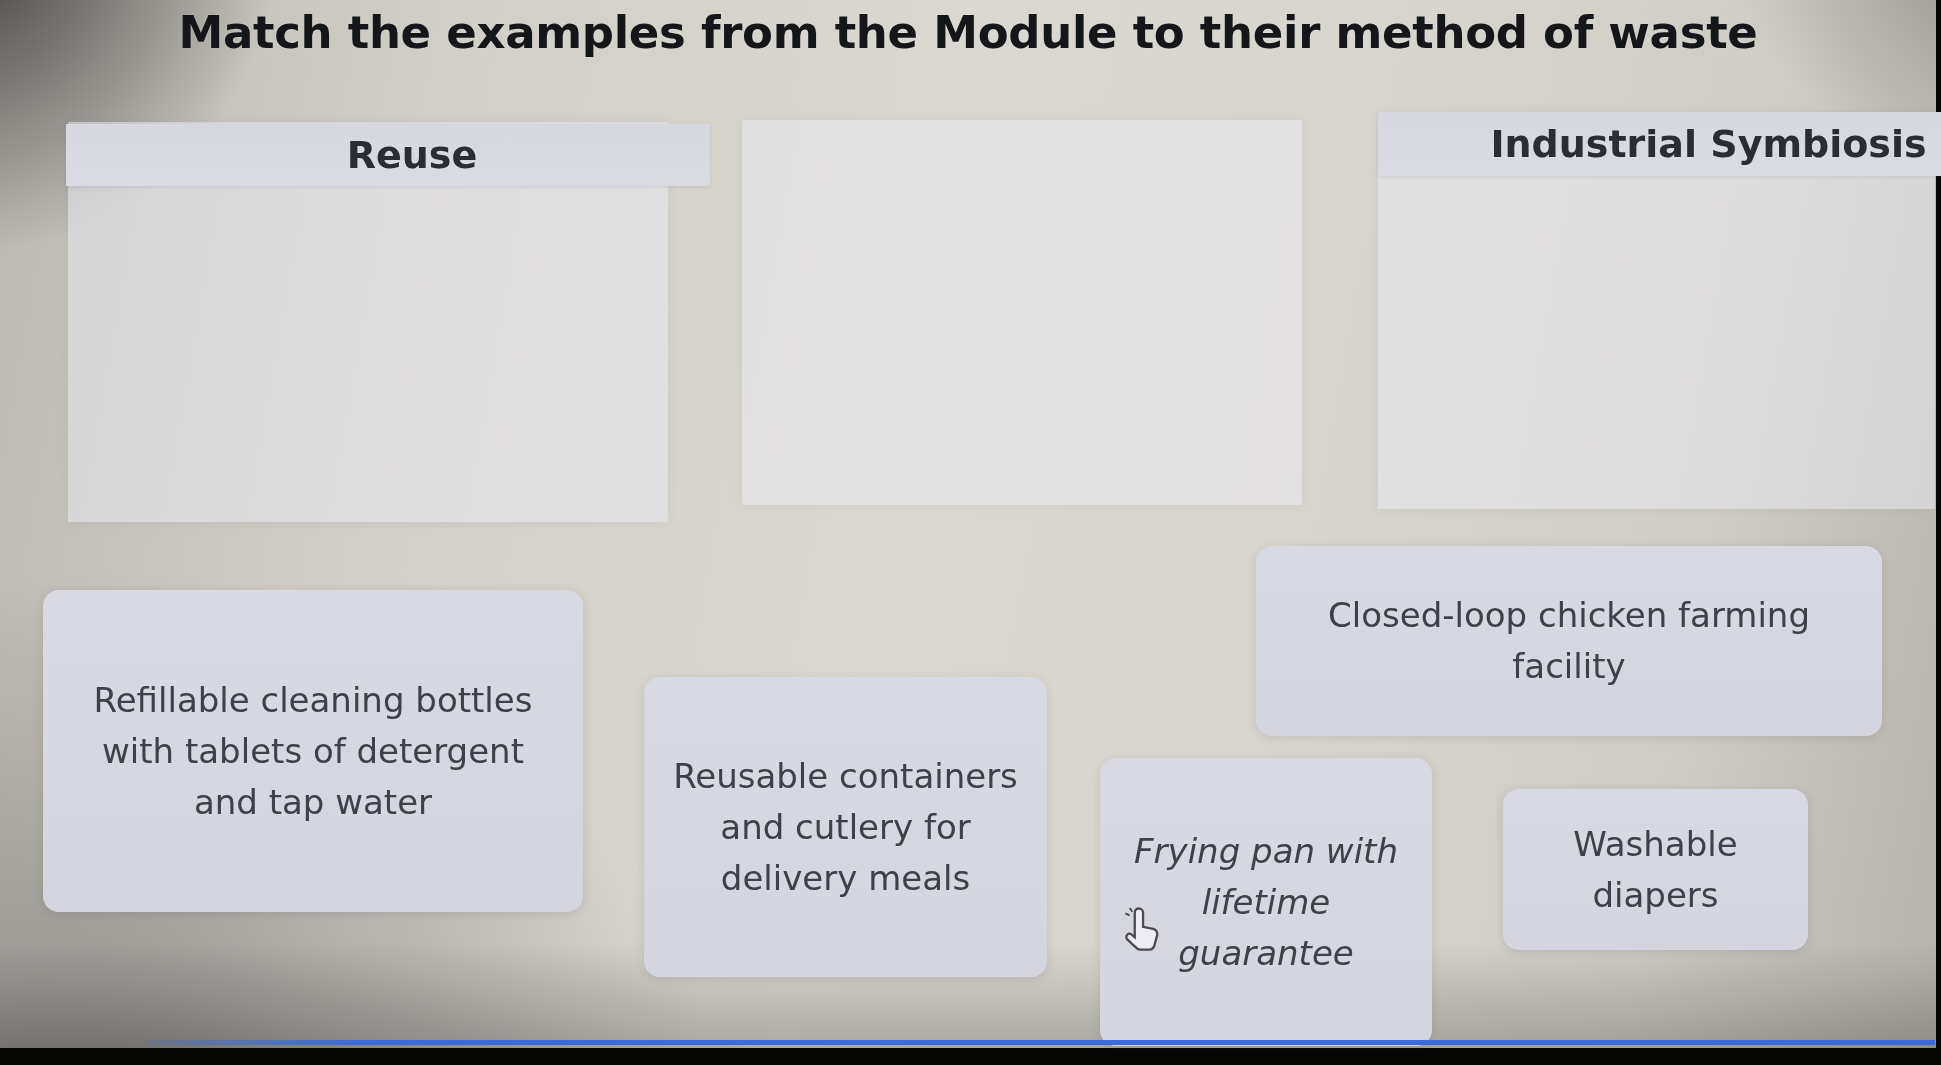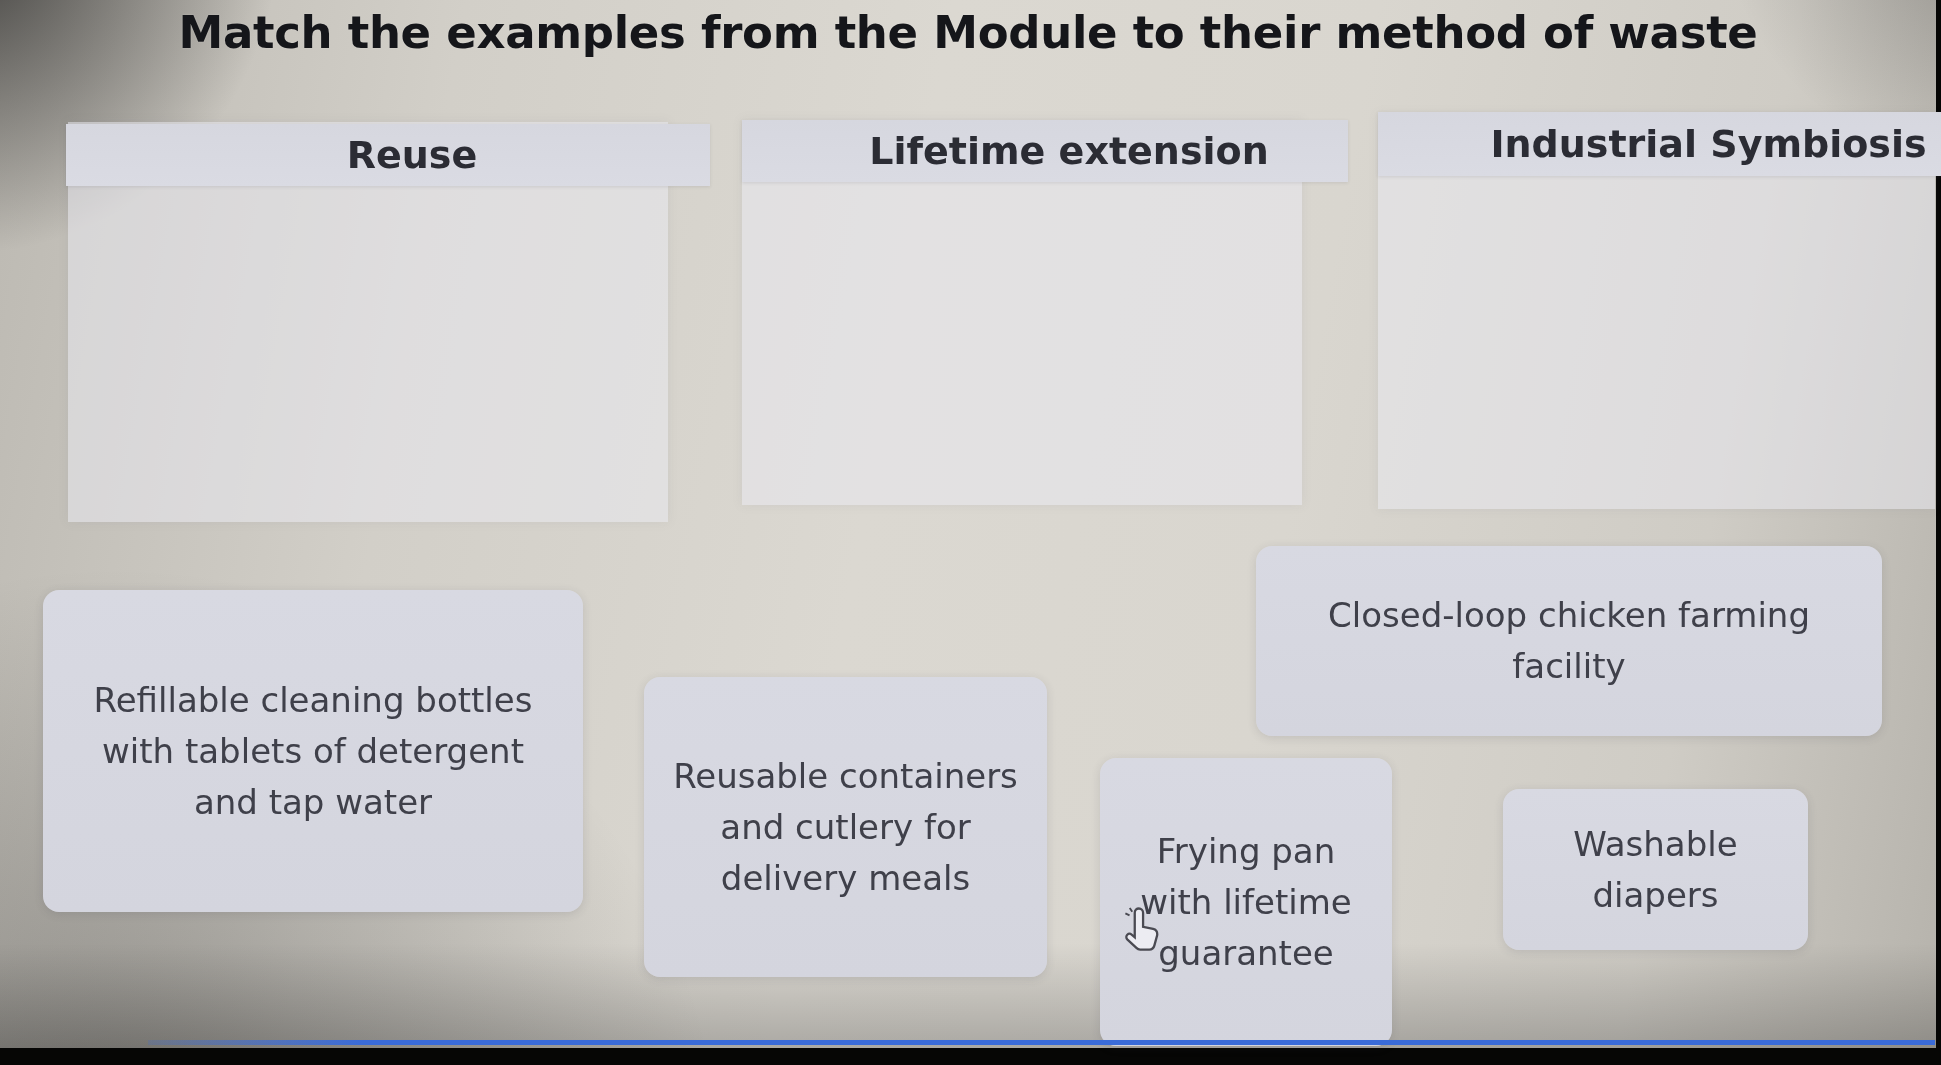--- a/index.html
+++ b/index.html
@@ -102,40 +102,37 @@
 
     <div class="title">Match the examples from the Module to their method of waste</div>
 
     <div class="drop-zone" style="left:68px; top:122px; width:600px; height:400px;"></div>
     <div class="drop-zone" style="left:742px; top:120px; width:560px; height:385px;"></div>
     <div class="drop-zone" style="left:1378px; top:114px; width:557px; height:395px;"></div>
 
     <div class="cat-header" style="left:66px; top:124px; width:596px; height:62px;">
       <span>Reuse</span>
     </div>
-    <div class="cat-header" style="left:742px; top:120px; width:558px; height:62px;">
-      <span>Lifetime extension</span>
-    </div>
     <div class="cat-header" style="left:1378px; top:112px; width:565px; height:64px;">
       <span>Industrial Symbiosis</span>
     </div>
 
     <div class="card" style="left:43px; top:590px; width:540px; height:322px;">
       <span>Refillable cleaning bottles with tablets of detergent and tap water</span>
     </div>
 
     <div class="card" style="left:644px; top:677px; width:403px; height:300px;">
       <span>Reusable containers and cutlery for delivery meals</span>
     </div>
 
     <div class="card" style="left:1256px; top:546px; width:626px; height:190px;">
       <span>Closed-loop chicken farming facility</span>
     </div>
 
-    <div class="card" style="left:1100px; top:758px; width:292px; height:288px;">
+    <div class="card" style="left:1100px; top:758px; width:332px; height:288px;font-style:italic;">
       <span>Frying pan with lifetime guarantee</span>
     </div>
 
     <div class="card" style="left:1503px; top:789px; width:305px; height:161px;">
       <span>Washable diapers</span>
     </div>
 
     <div class="cursor-icon" style="left:1120px; top:906px;">
       <svg width="42" height="50" viewBox="0 0 20 24" xmlns="http://www.w3.org/2000/svg">
         <path d="M7 13V3.2C7 2 7.9 1.2 9 1.2s2 .9 2 2V10l4.8 1c1.2.3 2 1.3 2 2.5 0 .2 0 .5-.1.7l-1.3 4.8c-.3 1.1-1.3 1.9-2.4 1.9H9.6c-.7 0-1.3-.3-1.8-.8L3.4 16c-.6-.6-.6-1.6 0-2.2.6-.6 1.5-.6 2.1-.1L7 15z" fill="#ececf2" stroke="#4a4a52" stroke-width="1.1"></path>

